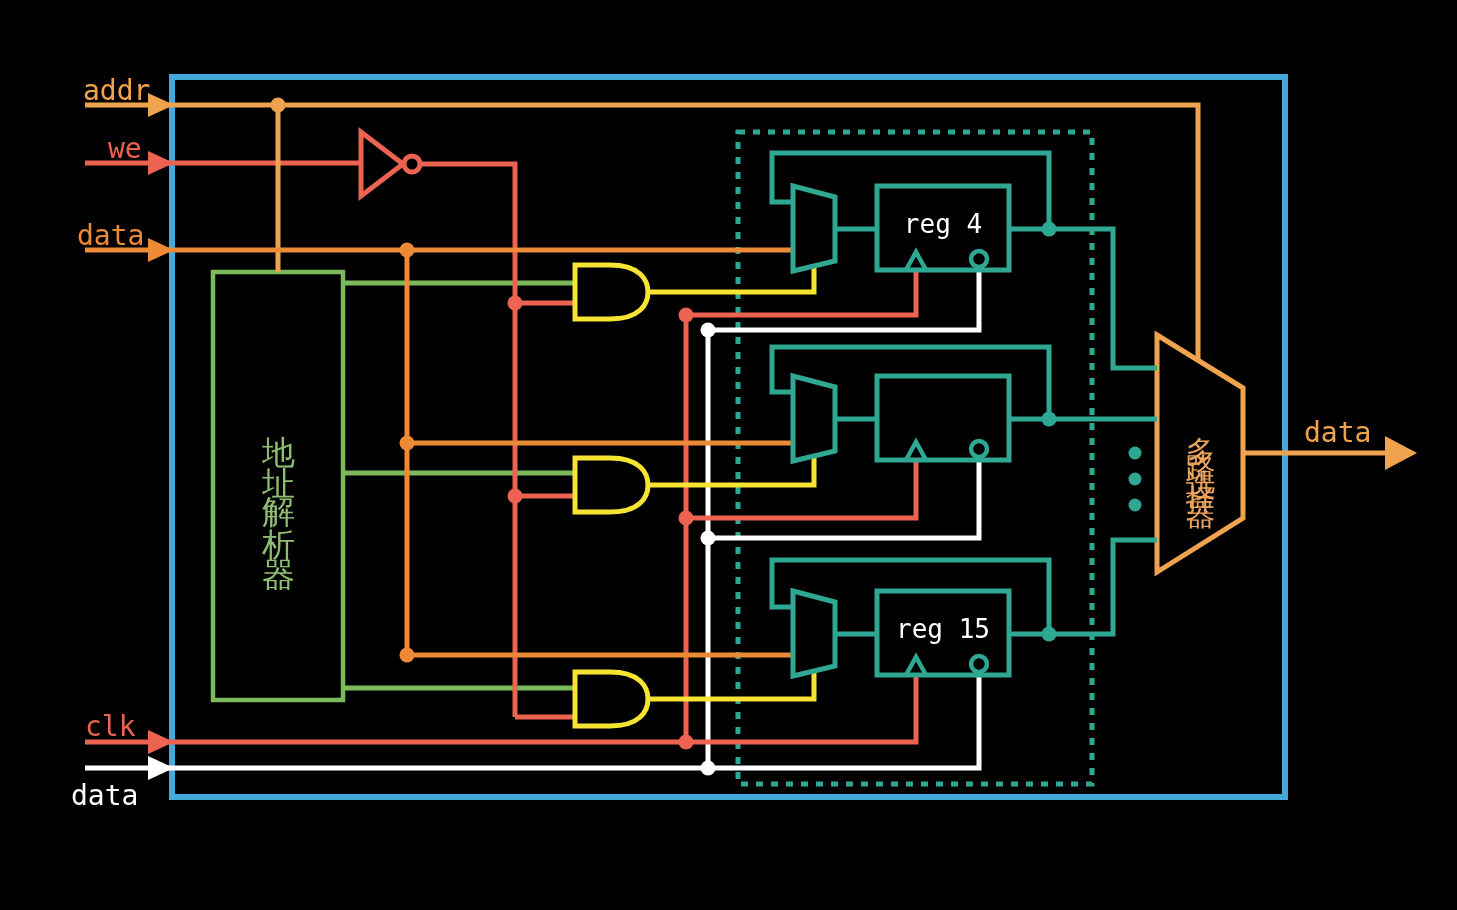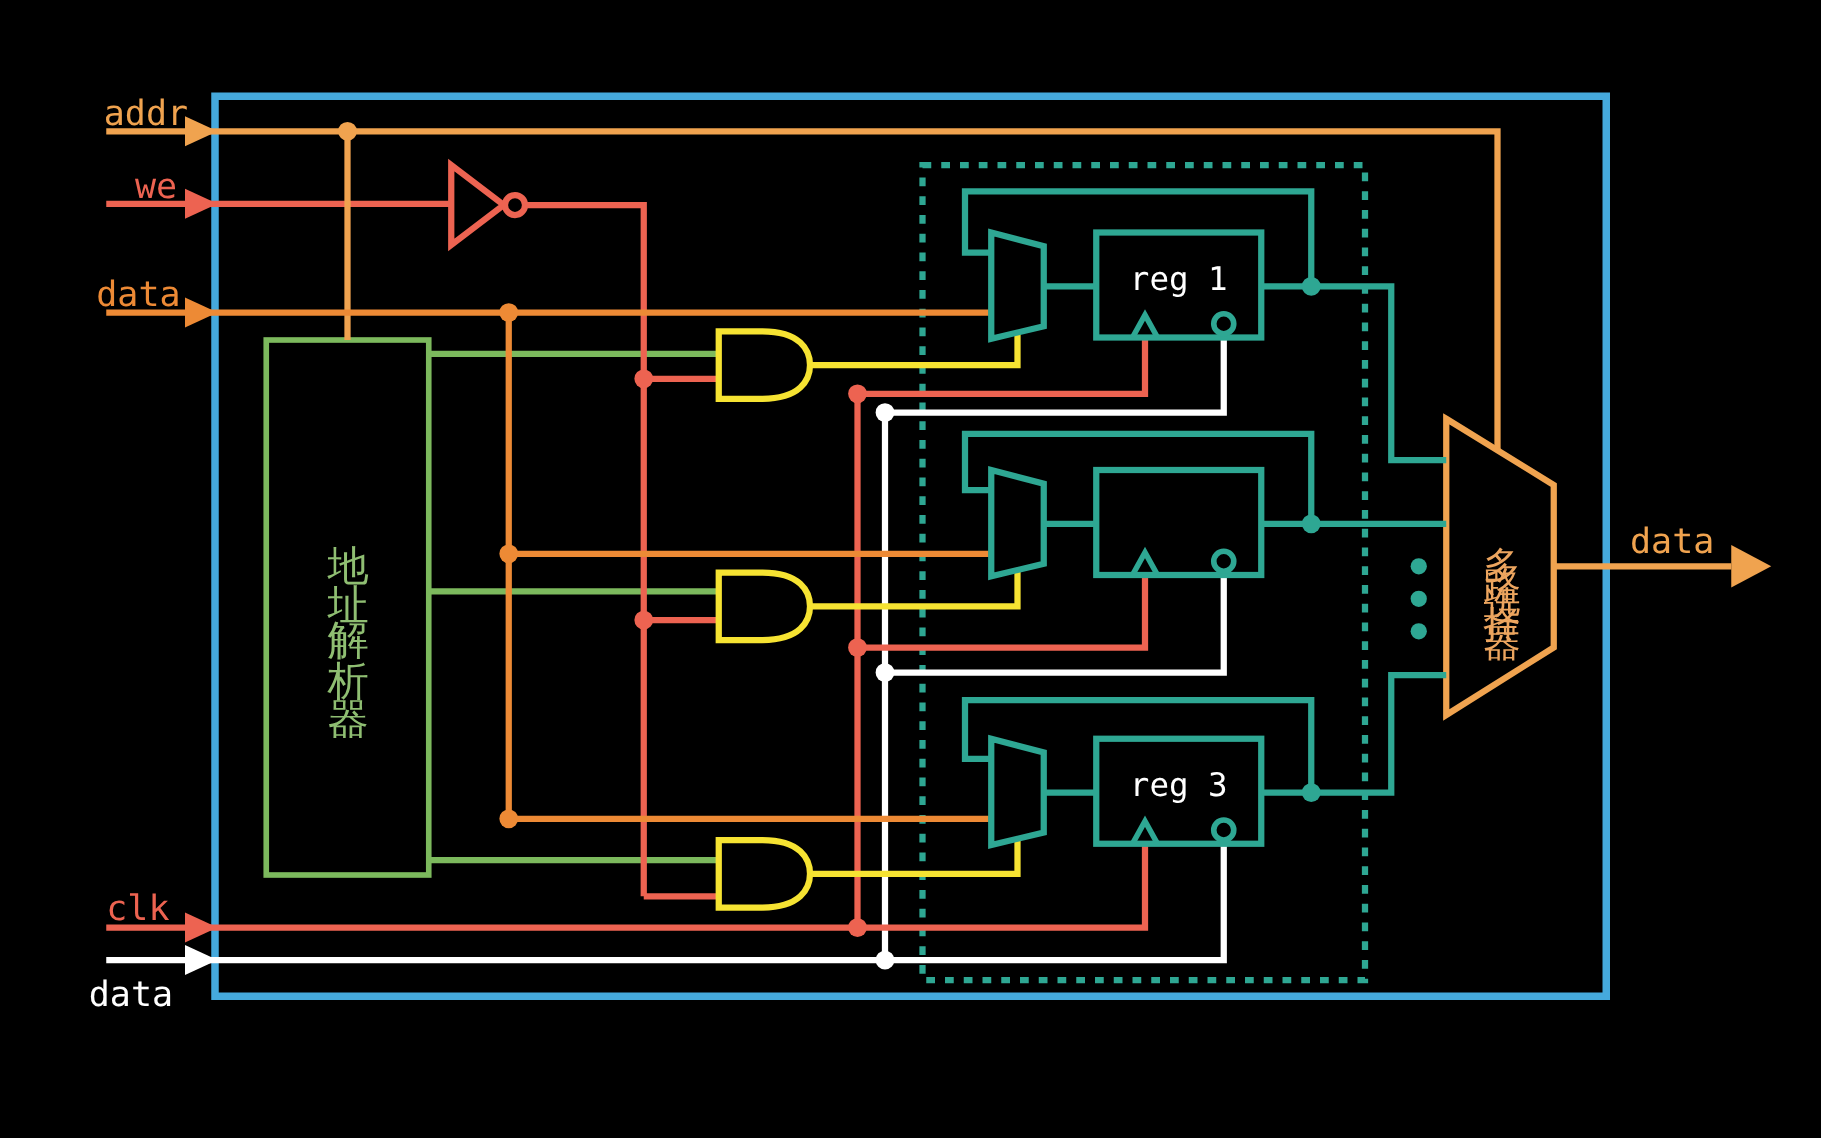--- a/index.html
+++ b/index.html
@@ -143,22 +143,22 @@
   <circle cx="1135" cy="505" r="6.5" class="f-teal"></circle>
 </svg>
 
 <div class="lbl lbl-in c-orange" style="left:83px;top:76px;">addr</div>
 <div class="lbl lbl-in c-red" style="left:108px;top:134px;">we</div>
 <div class="lbl lbl-in c-orange2" style="left:77px;top:221px;">data</div>
 <div class="lbl lbl-in c-red" style="left:85px;top:712px;">clk</div>
 <div class="lbl lbl-in c-white" style="left:71px;top:781px;">data</div>
 <div class="lbl lbl-in c-orange" style="left:1304px;top:418px;">data</div>
 
-<div class="lbl-reg" style="left:877px;top:194px;width:132px;height:60px;">reg 1</div>
-<div class="lbl-reg" style="left:877px;top:599px;width:132px;height:60px;">reg 3</div>
+<div class="lbl-reg" style="left:877px;top:194px;width:132px;height:60px;">reg 4</div>
+<div class="lbl-reg" style="left:877px;top:599px;width:132px;height:60px;">reg 15</div>
 
 <div class="vblock" style="left:213px;top:272px;width:130px;height:428px;">
   <span class="vtext dec-text">地址解析器</span>
 </div>
 <div class="vblock" style="left:1157px;top:338px;width:86px;height:230px;">
   <span class="vtext mux-text">多路选择器</span>
 </div>
 
 </div>
 

